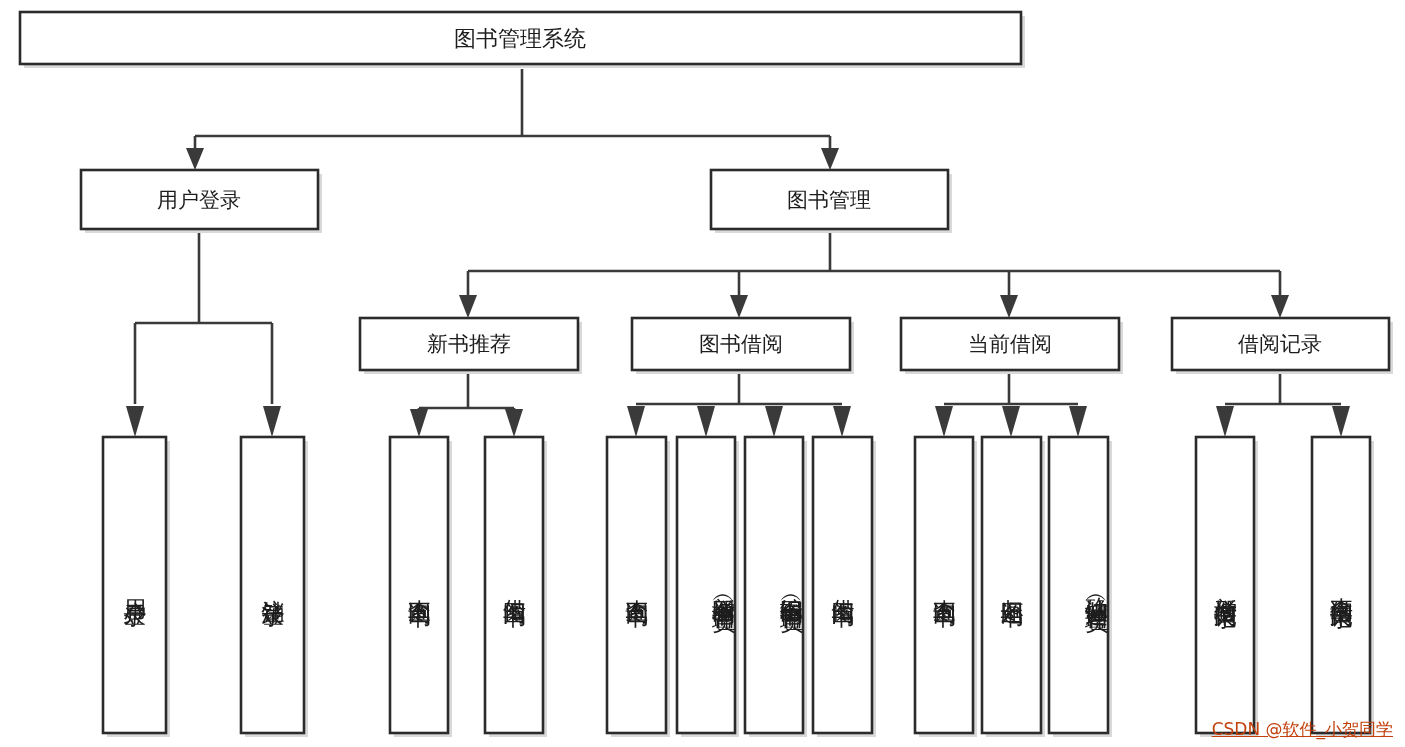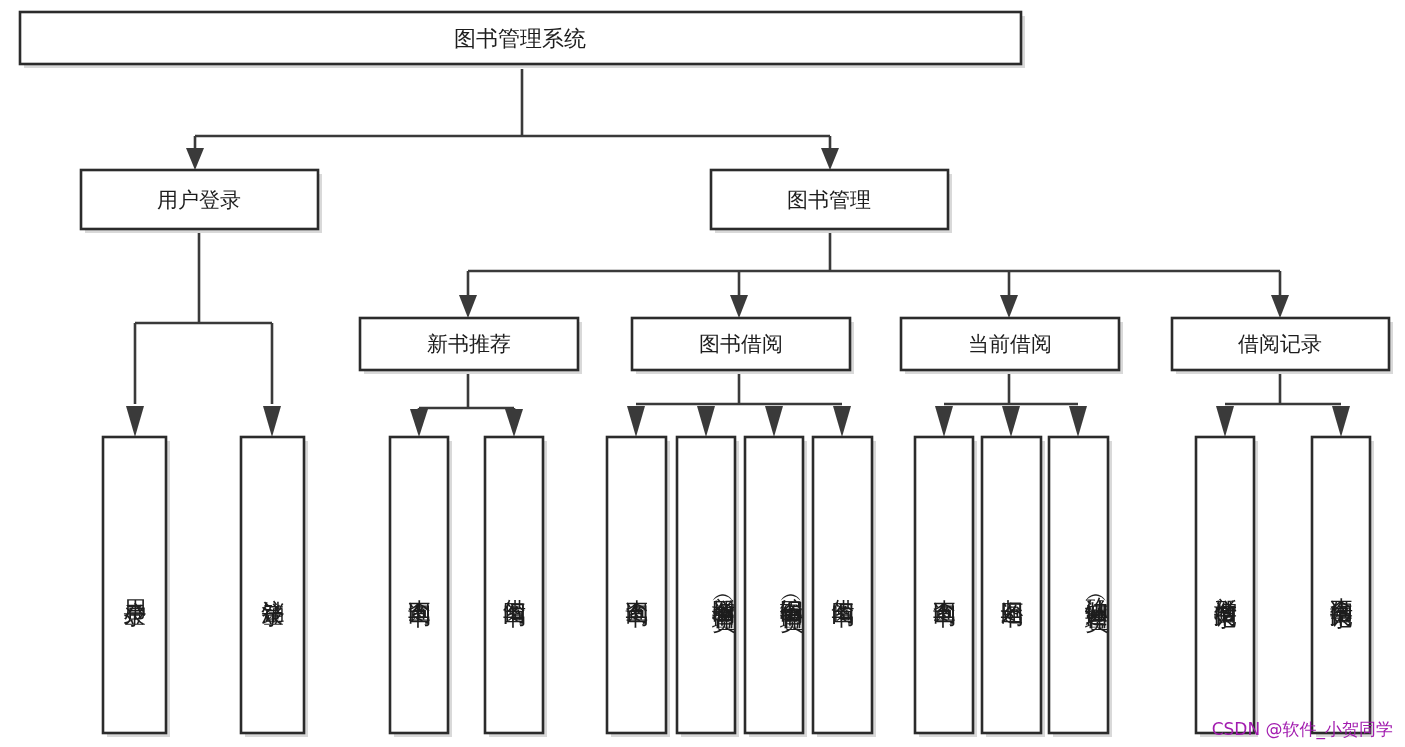--- a/index.html
+++ b/index.html
@@ -71,23 +71,24 @@
   }
   .leaf-label.centered {
     align-items: center;
   }
   .watermark {
     position: absolute;
     right: 12px;
     bottom: 6px;
     font-family: "DejaVu Sans", "Liberation Sans", sans-serif;
     font-size: 17px;
-    color: #a21caf;
+    color: #c2410c;
     white-space: nowrap;
     user-select: none;
+    text-decoration: underline;
   }
 </style>
 </head>
 <body>
 
 <div id="diagram-root">
 
   <svg id="tree-svg" viewBox="0 0 1405 747">
     <defs></defs>
 

